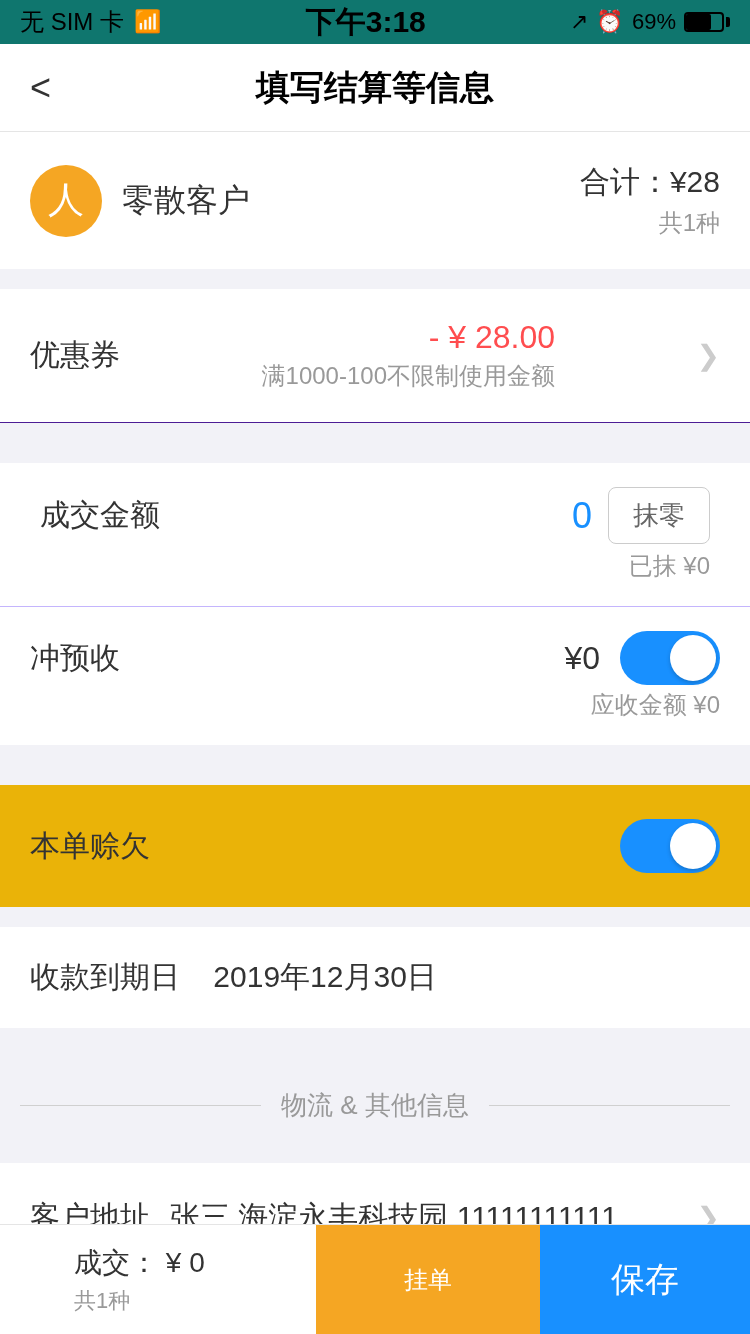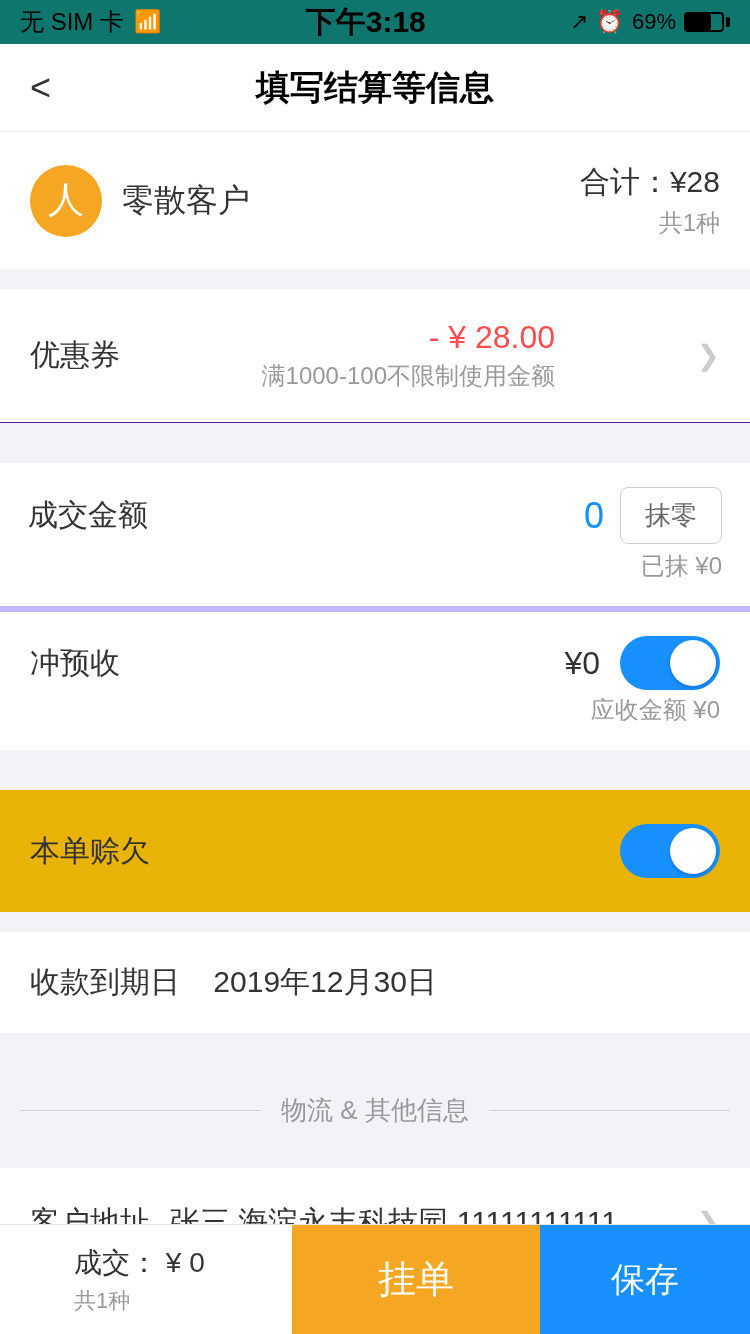--- a/index.html
+++ b/index.html
@@ -137,22 +137,22 @@
 
     
     .section-separator {
       background: #f2f2f7;
       height: 20px;
     }
 
     
     .deal-row {
       background: #fff;
-      padding: 24px 28px;
-      border-bottom: 6px solid #c4b5fd;
+      padding: 24px 40px;
+      border-bottom: 1px solid #c4b5fd;
     }
     .deal-row-top {
       display: flex; align-items: center; justify-content: space-between;
     }
     .deal-row-bottom {
       display: flex; justify-content: flex-end; margin-top: 6px;
     }
     .deal-label { font-size: 30px; color: #333; }
     .deal-right { display: flex; align-items: center; gap: 16px; }
     .deal-value {
@@ -248,24 +248,24 @@
       border-top: 1px solid #e5e5e5;
     }
     .bottom-summary {
       flex: 1;
       padding: 0 30px;
       margin-left: 44px;
     }
     .bottom-deal { font-size: 28px; color: #333; }
     .bottom-count { font-size: 22px; color: #999; margin-top: 4px; }
     .btn-hold {
-      width: 248px; height: 110px;
+      width: 224px; height: 110px;
       background: #f5a623;
       display: flex; align-items: center; justify-content: center;
-      font-size: 38px; color: #fff; font-weight: 500;
+      font-size: 24px; color: #fff; font-weight: 500;
       cursor: pointer;
     }
     .btn-save {
       width: 210px; height: 110px;
       background: #1890ff;
       display: flex; align-items: center; justify-content: center;
       font-size: 34px; color: #fff; font-weight: 500;
       cursor: pointer;
     }
 

